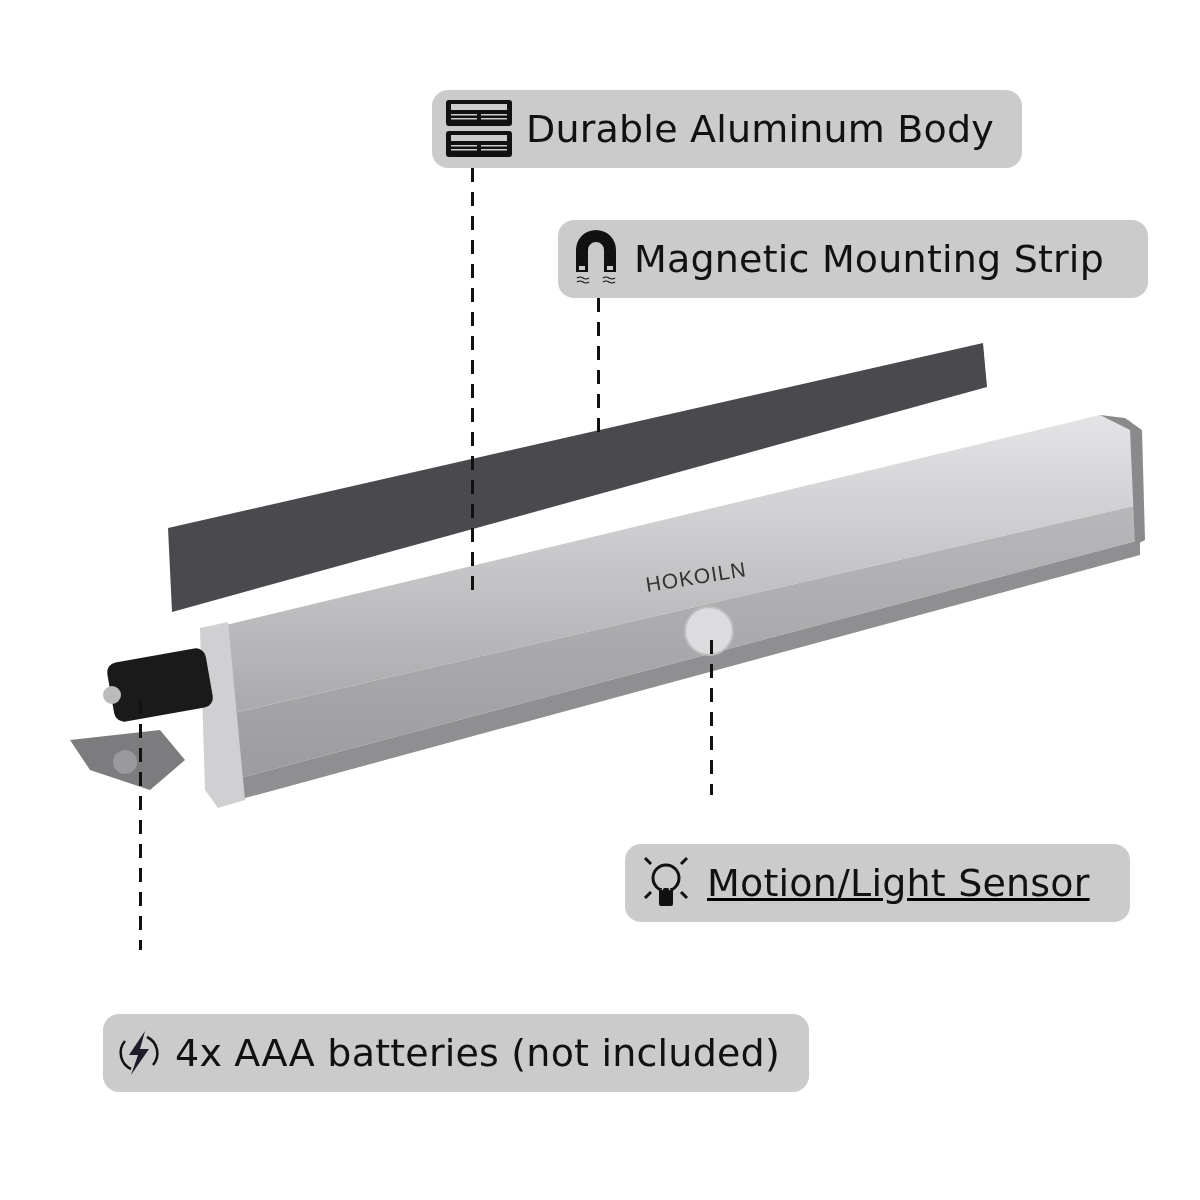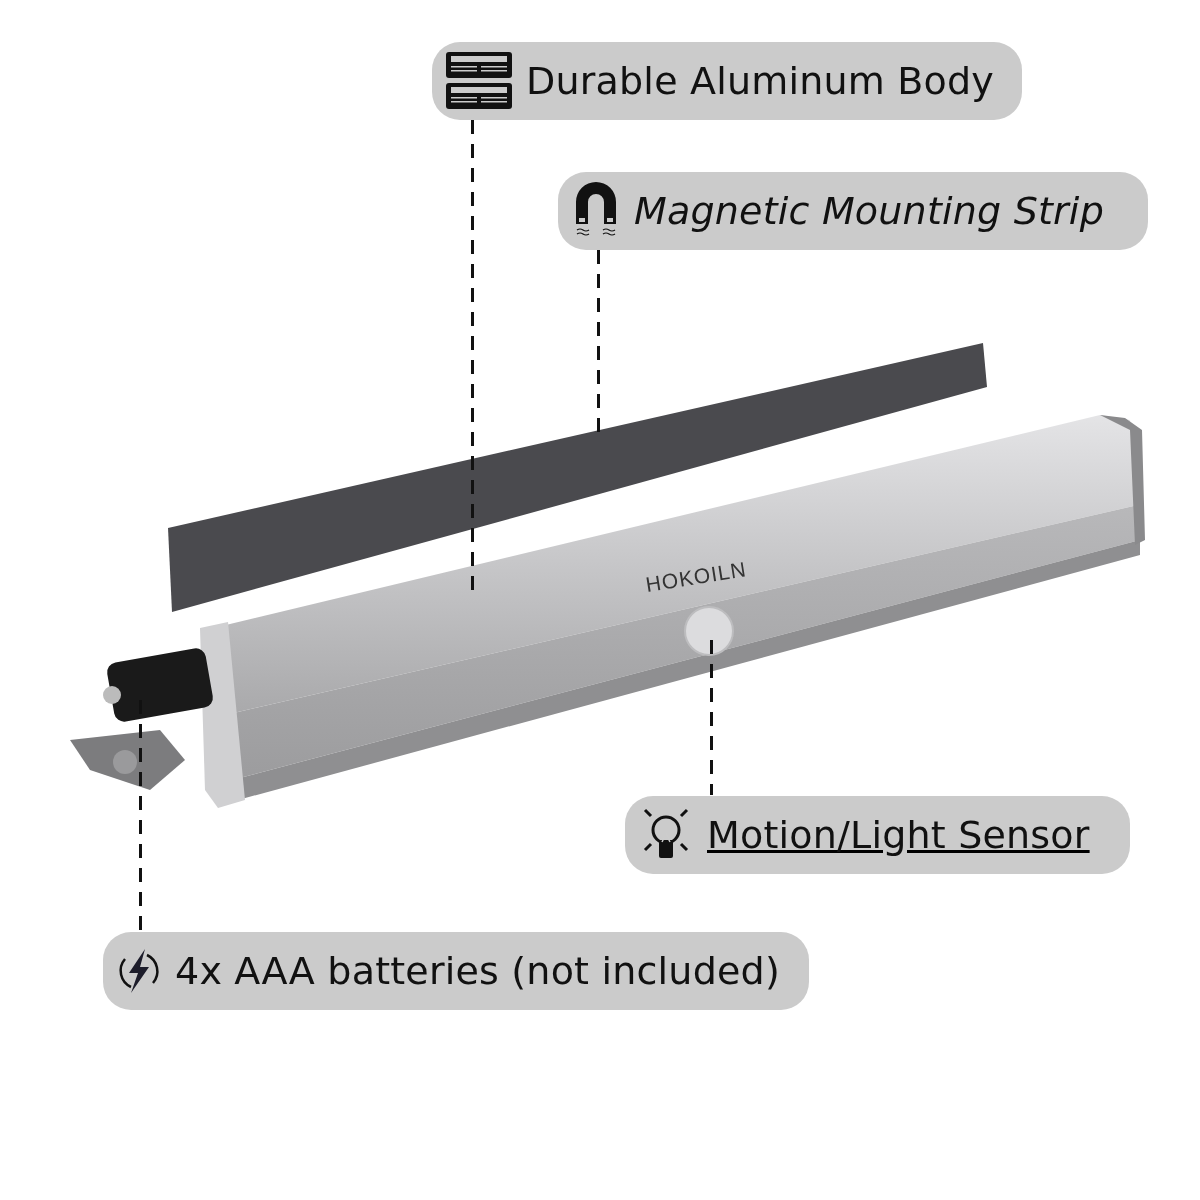--- a/index.html
+++ b/index.html
@@ -1,19 +1,19 @@
 <!DOCTYPE html>
 <html><head>
 <meta charset="utf-8">
 <style>
   html, body { margin:0; padding:0; }
   body { width:1200px; height:1200px; background:#ffffff; position:relative; overflow:hidden;
          font-family:"DejaVu Sans", sans-serif; }
-  .callout { position:absolute; background:#cbcbcb; border-radius:28px; display:flex; align-items:center;
-             box-sizing:border-box; padding:0 14px; }
+  .callout { position:absolute; background:#cbcbcb; border-radius:16px; display:flex; align-items:center;
+             box-sizing:border-box; padding:0 14px;margin-top:48px; }
   .callout .label { font-size:38px; color:#111; letter-spacing:0.2px; white-space:nowrap; }
   .callout .icon { flex:0 0 auto; margin-right:14px; display:flex; align-items:center; justify-content:center; }
   .dash { position:absolute; width:3px;
           background:repeating-linear-gradient(to bottom,#111 0 14px,transparent 14px 24px); }
   .product { position:absolute; left:0; top:0; width:1200px; height:1200px; }
   .brand { position:absolute; left:646px; top:573px; font-size:21px; color:#333;
            transform:rotate(-9deg); transform-origin:left center; letter-spacing:1px; font-family:"Liberation Sans", sans-serif; }
 </style>
 </head>
 <body>
@@ -71,21 +71,21 @@
       <rect x="5" y="35" width="56" height="6" fill="#ccc"></rect>
       <rect x="5" y="45" width="26" height="1.5" fill="#ccc"></rect>
         <rect x="35" y="45" width="26" height="1.5" fill="#ccc"></rect>
       <rect x="5" y="49" width="26" height="1.5" fill="#ccc"></rect>
         <rect x="35" y="49" width="26" height="1.5" fill="#ccc"></rect>
     </svg>
   </span>
   <span class="label">Durable Aluminum Body</span>
 </div>
 
-<div class="callout" style="left:558px;top:172px;width:590px;height:78px;font-style:italic;">
+<div class="callout" style="left:558px;top:172px;width:590px;height:78px;">
   <span class="icon">
     <svg width="48" height="62" viewBox="0 0 48 62">
       <path d="M4,44 L4,22 A20,20 0 0 1 44,22 L44,44 L32,44 L32,22 A8,8 0 0 0 16,22 L16,44 Z" fill="#111"></path>
       <rect x="7" y="38" width="6" height="4" fill="#ccc"></rect>
         <rect x="35" y="38" width="6" height="4" fill="#ccc"></rect>
       <path d="M5,50 q3,-2 6,0 t6,0 M5,54 q3,-2 6,0 t6,0 M31,50 q3,-2 6,0 t6,0 M31,54 q3,-2 6,0 t6,0" stroke="#111" stroke-width="1.2" fill="none"></path>
     </svg>
   </span>
   <span class="label">Magnetic Mounting Strip</span>
 </div>
@@ -95,21 +95,21 @@
     <svg width="54" height="62" viewBox="0 0 54 62">
       <circle cx="27" cy="26" r="13" stroke="#111" stroke-width="3" fill="none"></circle>
       <rect x="20" y="36" width="14" height="18" rx="2" fill="#111"></rect>
       <path d="M23,38 L27,30 L31,38" stroke="#ccc" stroke-width="1.5" fill="none"></path>
       <path d="M6,6 L12,12 M48,6 L42,12 M6,46 L12,40 M48,46 L42,40" stroke="#111" stroke-width="3"></path>
     </svg>
   </span>
   <span class="label">Motion/Light Sensor</span>
 </div>
 
-<div class="callout" style="left:103px;top:932px;width:706px;height:78px;">
+<div class="callout" style="left:103px;top:966px;width:706px;height:78px;">
   <span class="icon">
     <svg width="44" height="48" viewBox="0 0 44 48">
       <path d="M8,12 A18,18 0 0 0 14,40" stroke="#111" stroke-width="2.5" fill="none"></path>
       <path d="M36,36 A18,18 0 0 0 30,8" stroke="#111" stroke-width="2.5" fill="none"></path>
       <path d="M28,2 L12,26 L21,26 L14,46 L32,20 L23,20 Z" fill="#1c1c2a"></path>
     </svg>
   </span>
   <span class="label">4x AAA batteries (not included)</span>
 </div>
 

